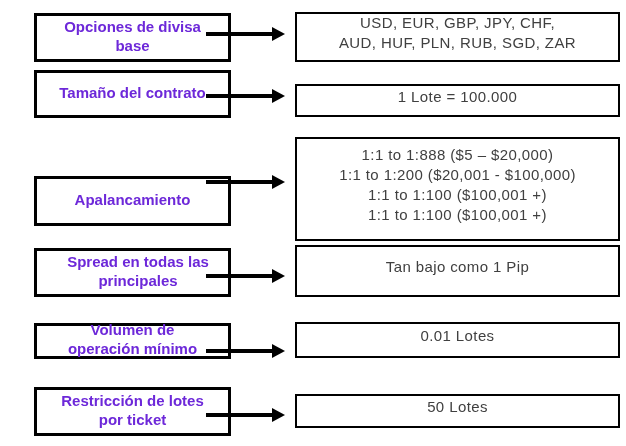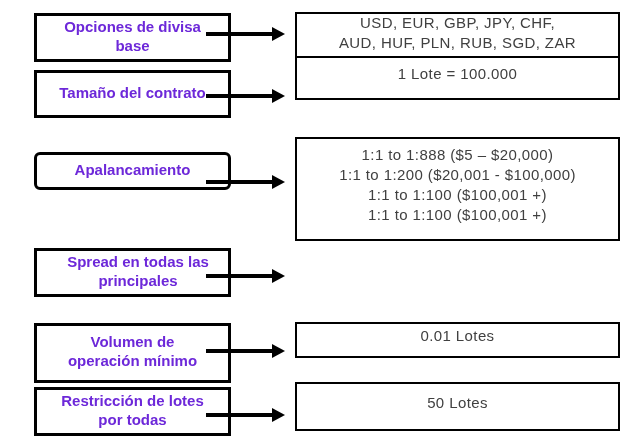--- a/index.html
+++ b/index.html
@@ -58,33 +58,33 @@
     height: 0;
     border-left: 13px solid #000000;
     border-top: 7px solid transparent;
     border-bottom: 7px solid transparent;
   }
   
   .lb0 { top: 13px;  height: 49px; }
   .vb0 { top: 12px;  height: 50px; }
   .ar0 { top: 32px; }
   .lb1 { top: 70px;  height: 48px; }
-  .vb1 { top: 56px;  height: 44px; }
+  .vb1 { top: 84px;  height: 33px; }
   .ar1 { top: 94px; }
-  .lb2 { top: 152px; height: 38px; border-radius: 6px; }
+  .lb2 { top: 176px; height: 50px; }
   .vb2 { top: 128px; height: 104px; margin-top: 9px; }
   .ar2 { top: 180px; }
   .lb3 { top: 248px; height: 49px; padding-left: 11px; }
   .vb3 { top: 245px; height: 52px; }
   .ar3 { top: 274px; }
-  .lb4 { top: 323px; height: 60px; }
+  .lb4 { top: 323px; height: 36px; }
   .vb4 { top: 322px; height: 36px; }
   .ar4 { top: 349px; }
   .lb5 { top: 387px; height: 49px; }
-  .vb5 { top: 382px; height: 49px; }
+  .vb5 { top: 394px; height: 34px; }
   .ar5 { top: 413px; }
 </style>
 </head>
 <body>
 
 <div class="canvas">
 
   <div class="box label-box lb0">
     <span class="multiline">Opciones de divisa
 base</span>
@@ -112,32 +112,35 @@
 1:1 to 1:200 ($20,001 - $100,000)
 1:1 to 1:100 ($100,001 +)
 1:1 to 1:100 ($100,001 +)</span>
   </div>
 
   <div class="box label-box lb3">
     <span class="multiline">Spread en todas las
 principales</span>
   </div>
   <div class="arrow ar3"></div>
+  <div class="box value-box vb3">
+    <span class="multiline">Tan bajo como 1 Pip</span>
+  </div>
 
   <div class="box label-box lb4">
     <span class="multiline">Volumen de
 operación mínimo</span>
   </div>
   <div class="arrow ar4"></div>
   <div class="box value-box vb4">
     <span class="multiline">0.01 Lotes</span>
   </div>
 
   <div class="box label-box lb5">
     <span class="multiline">Restricción de lotes
-por todas</span>
+por ticket</span>
   </div>
   <div class="arrow ar5"></div>
   <div class="box value-box vb5">
     <span class="multiline">50 Lotes</span>
   </div>
 
 </div>
 
 </body></html>

